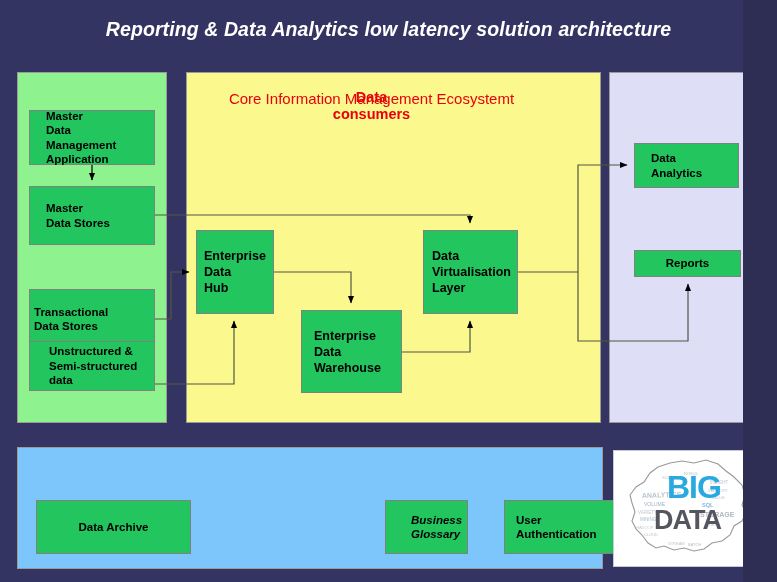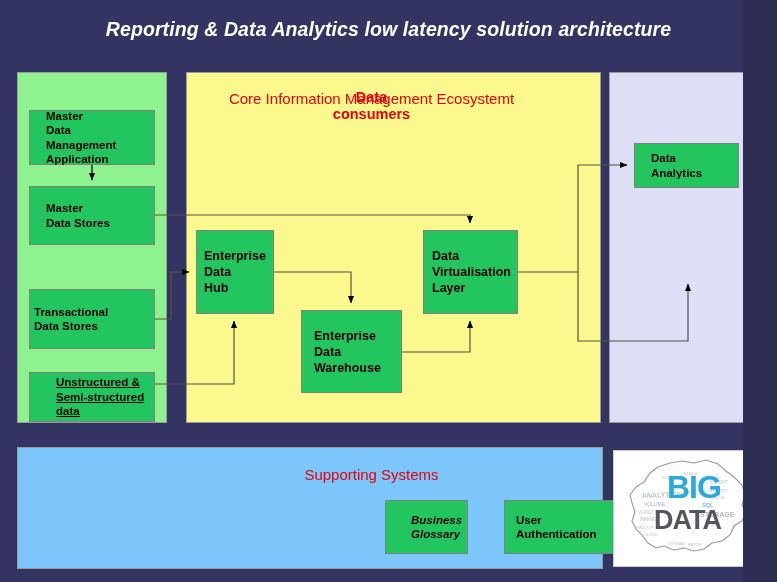--- a/index.html
+++ b/index.html
@@ -71,21 +71,21 @@
     display: flex;
     flex-direction: column;
     justify-content: center;
     white-space: pre-line;
   }
 
   
   #node-mdm   { left: 29px;  top: 110px; width: 126px; height: 55px;  padding-left: 16px; }
   #node-mds   { left: 29px;  top: 186px; width: 126px; height: 59px;  padding-left: 16px; }
   #node-tds   { left: 29px;  top: 289px; width: 126px; height: 60px;  padding-left: 4px; }
-  #node-uss   { left: 29px;  top: 372px; width: 126px; height: 50px;  padding-left: 26px; text-decoration: underline; }
+  #node-uss   { left: 29px;  top: 341px; width: 126px; height: 50px;  padding-left: 19px; }
 
   
   #node-edh   { left: 196px; top: 230px; width: 78px;  height: 84px;  padding-left: 7px;  font-size: 12.5px; line-height: 16px; }
   #node-edw   { left: 301px; top: 310px; width: 101px; height: 83px;  padding-left: 12px; font-size: 12.5px; line-height: 16px; }
   #node-dvl   { left: 423px; top: 230px; width: 95px;  height: 84px;  padding-left: 8px;  font-size: 12.5px; line-height: 16px; }
 
   
   #node-analytics { left: 634px; top: 143px; width: 105px; height: 45px; padding-left: 16px; }
   #node-reports   { left: 634px; top: 250px; width: 107px; height: 27px; align-items: center; text-align: center; }
 
@@ -152,24 +152,25 @@
   <div class="node" id="node-dvl">Data
 Virtualisation
 Layer</div>
 
   <div class="panel" id="panel-consumers"></div>
   <div class="panel-title bold" id="title-consumers" style="white-space: pre-line;">Data
 consumers</div>
 
   <div class="node" id="node-analytics">Data
 Analytics</div>
+  <div class="node" id="node-reports">Reports</div>
 
   <div class="panel" id="panel-support"></div>
-  <div class="panel-title" id="title-support">Supporting Systems</div>
-
+
+  <div class="node" id="node-archive">Data Archive</div>
   <div class="node" id="node-glossary">Business
 Glossary</div>
   <div class="node" id="node-auth">User
 Authentication</div>
 
   <svg id="connectors" viewBox="0 0 777 582" width="777" height="582">
     <defs>
       <marker id="ah" markerWidth="9" markerHeight="9" refX="7.4" refY="3.2" orient="auto" markerUnits="userSpaceOnUse">
         <path d="M0,0 L8,3.2 L0,6.4 z" fill="#000000"></path>
       </marker>

